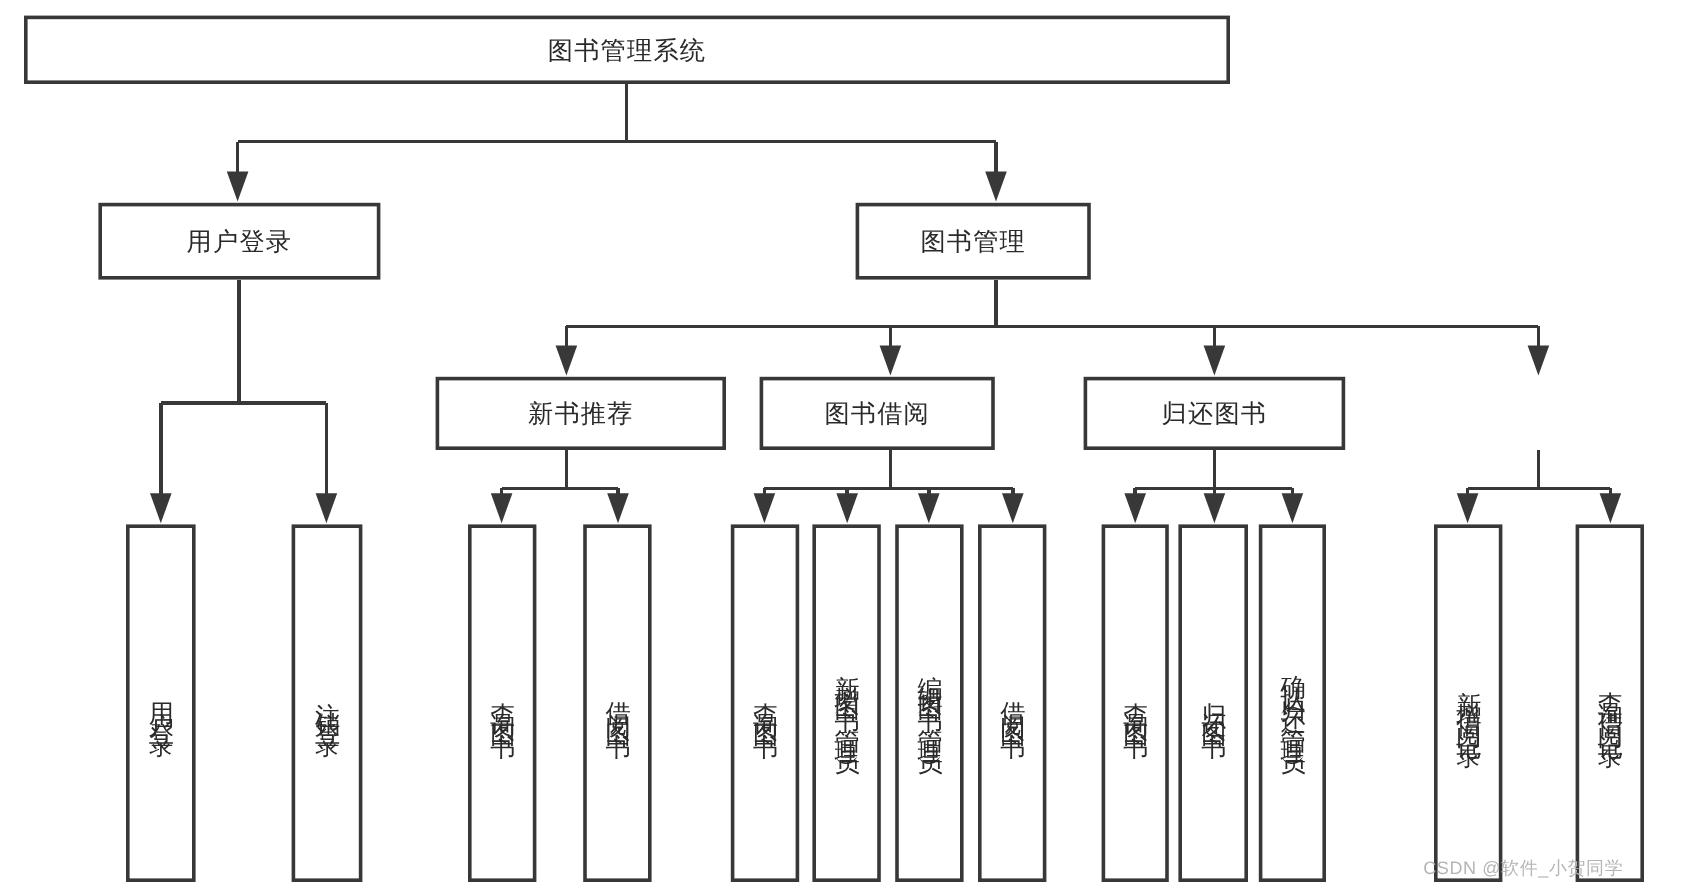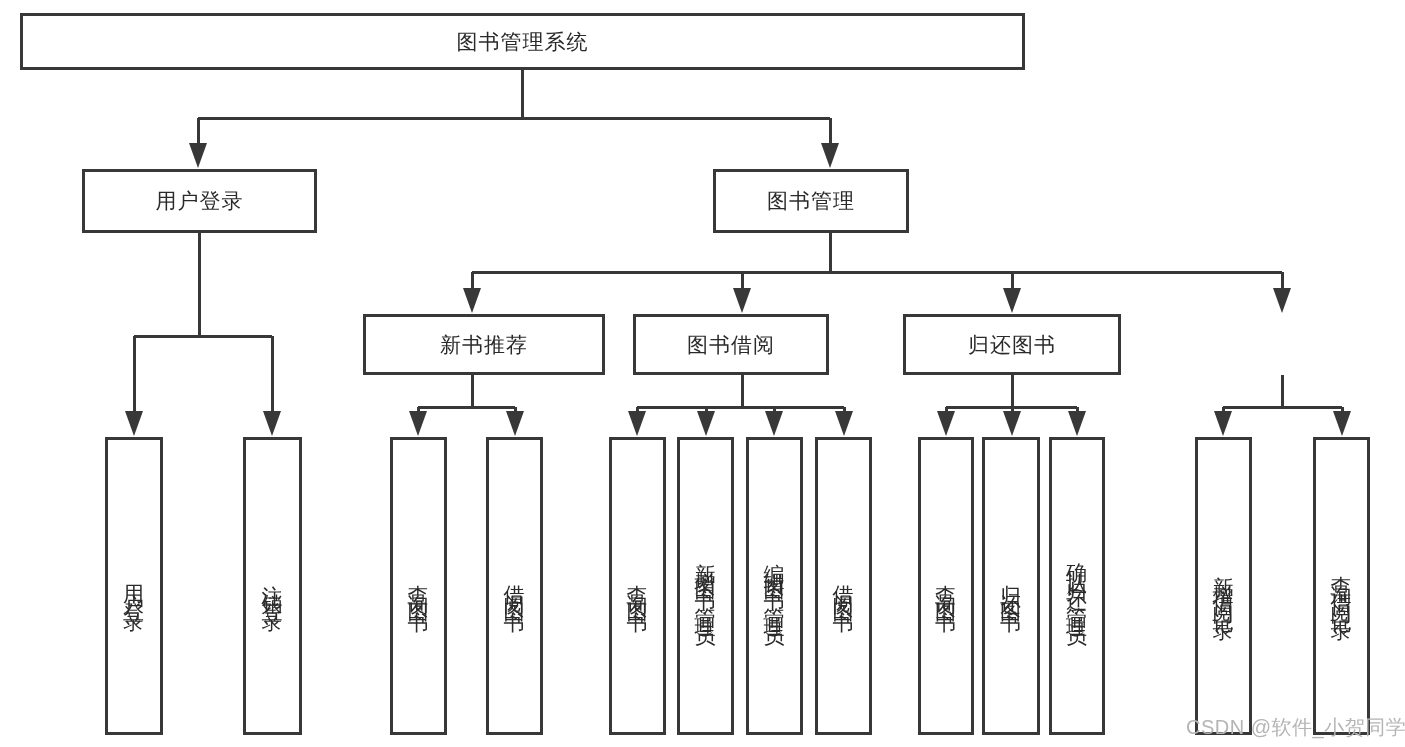--- a/index.html
+++ b/index.html
@@ -35,21 +35,21 @@
   .node.v{
     writing-mode:vertical-rl;
     text-orientation:mixed;
     letter-spacing:9px;
     line-height:1;
     white-space:normal;
   }
   .watermark{
     position:absolute;
     left:1186px;top:714px;
-    font-size:20px;
+    font-size:15px;
     letter-spacing:0.5px;
     color:var(--watermark);
     z-index:5;
     white-space:nowrap;
   }
 </style>
 </head>
 <body>
 
 <div class="stage">

